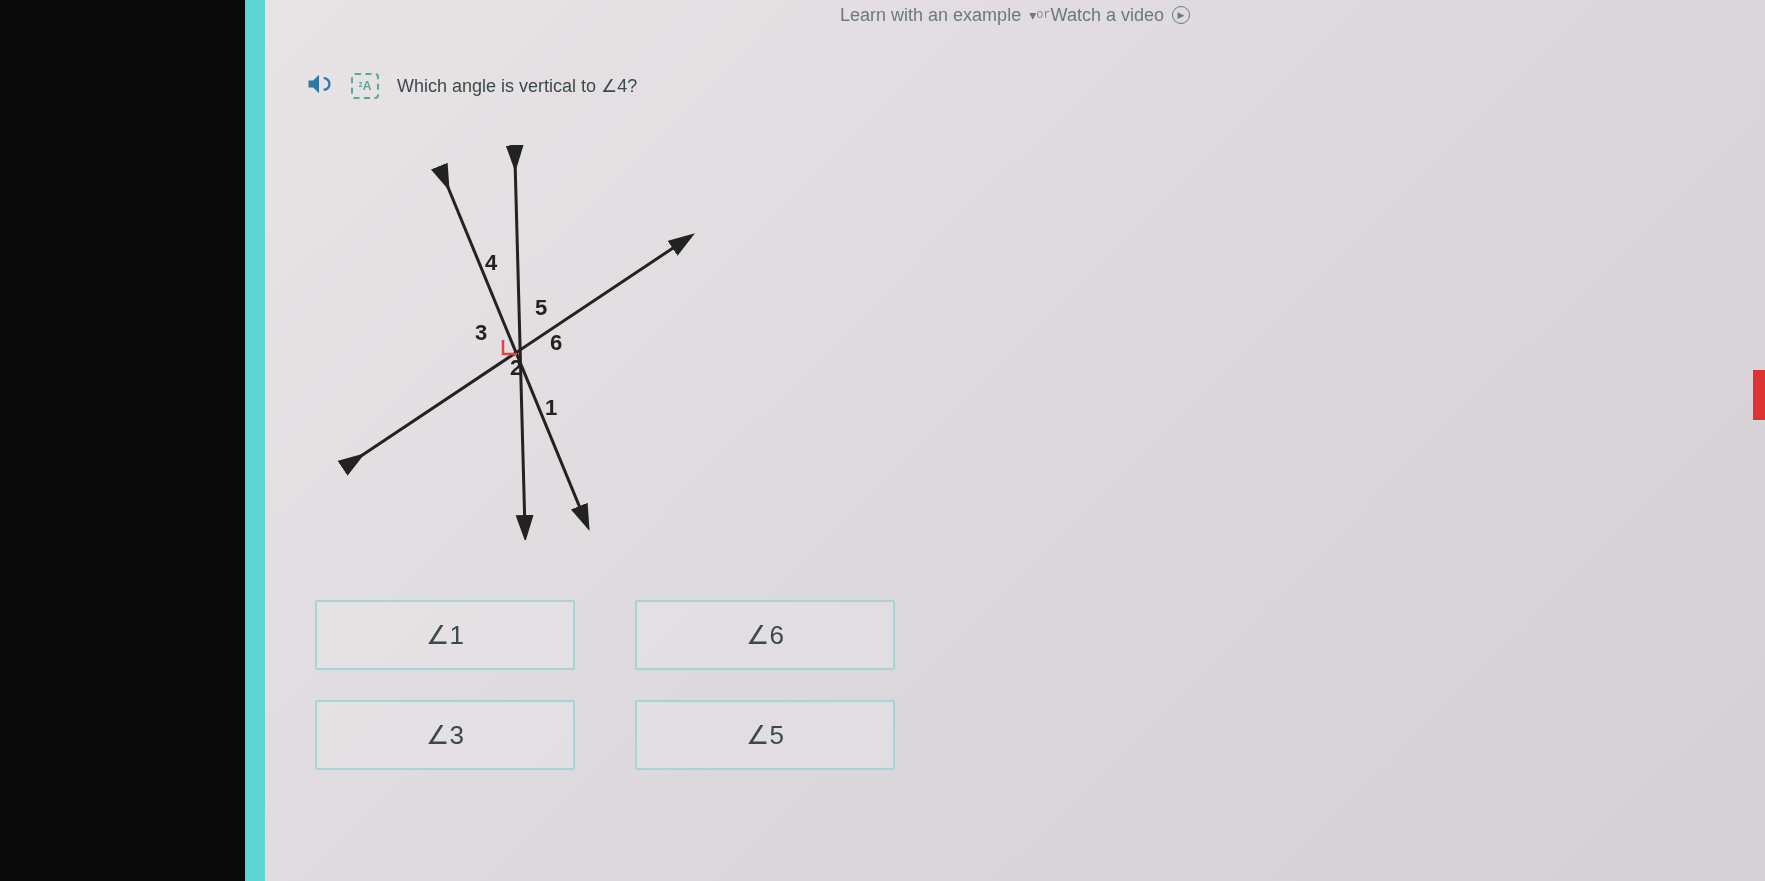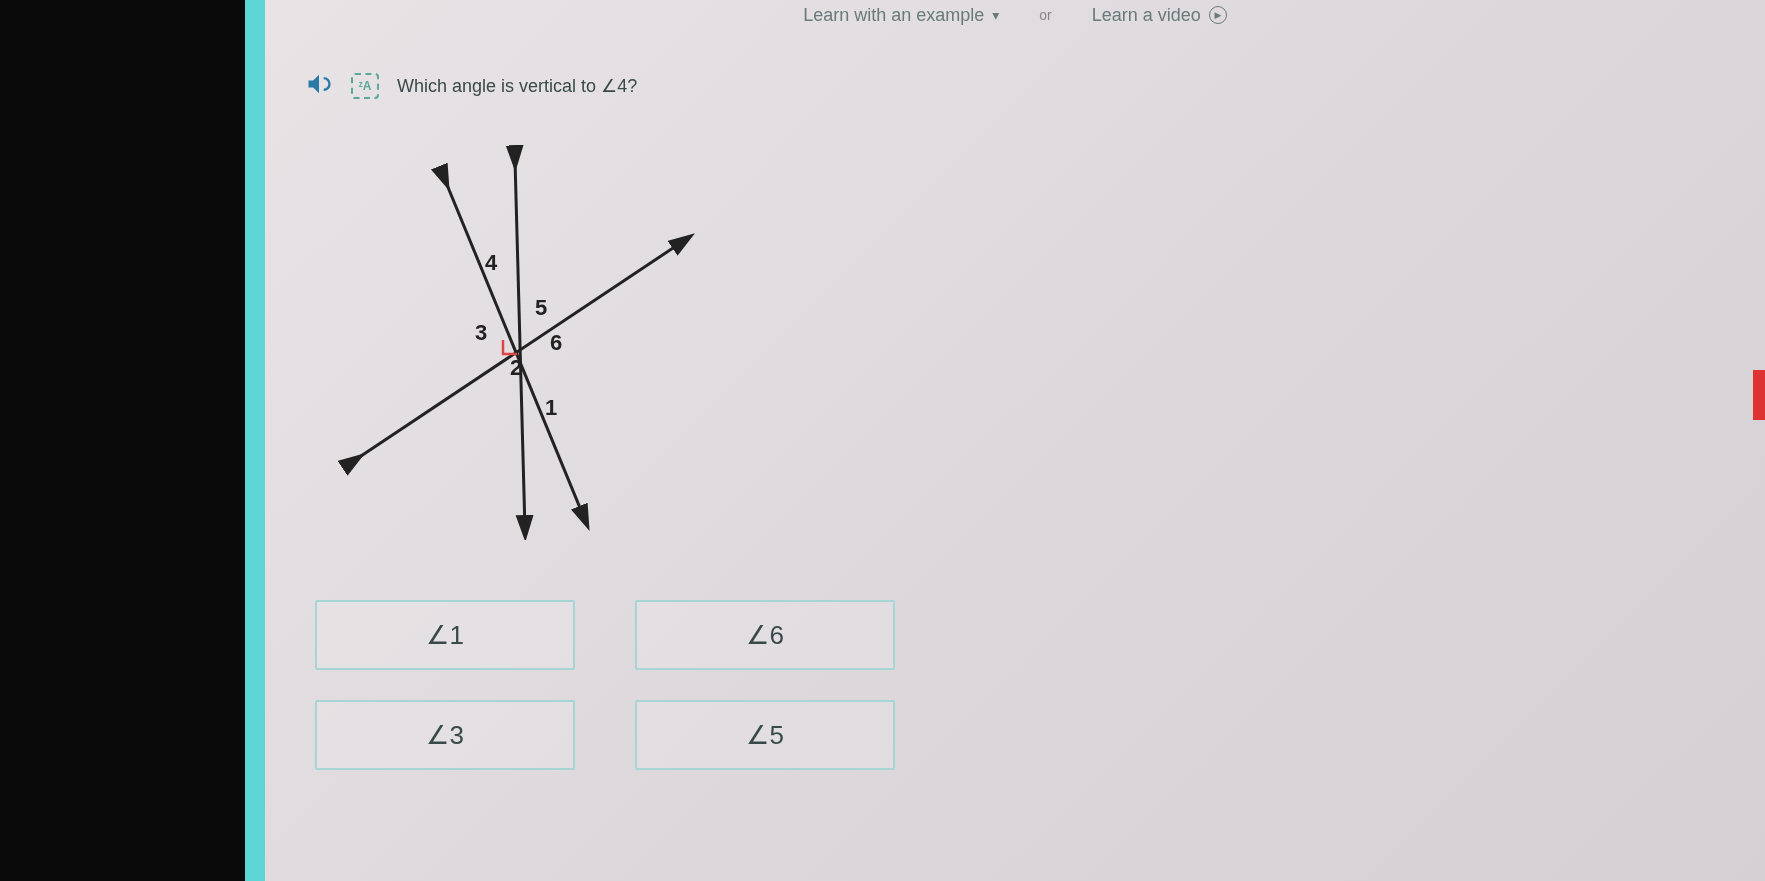--- a/index.html
+++ b/index.html
@@ -30,27 +30,26 @@
       background: linear-gradient(135deg, #e8e4e6 0%, #ddd8dc 50%, #d5d0d4 100%);
       padding: 0;
     }
     .top-links {
       position: absolute;
       top: 0; left: 0; right: 0;
       height: 30px;
       display: flex;
       align-items: center;
       justify-content: center;
-      gap: 40px;
       font-size: 18px;
       color: #6a7a7a;
     }
     .top-link { display: flex; align-items: center; gap: 8px; cursor: pointer; }
     .chevron { font-size: 14px; }
-    .or-text { color: #888; font-size: 14px; }
+    .or-text { color: #888; font-size: 12px; font-family: Liberation Mono, monospace; }
     .play-circle {
       display: inline-flex; align-items: center; justify-content: center;
       width: 18px; height: 18px; border: 1.5px solid #6a7a7a; border-radius: 50%;
       font-size: 9px;
     }
     .question-row {
       position: absolute;
       top: 70px; left: 40px;
       display: flex; align-items: center; gap: 18px;
     }
@@ -101,21 +100,21 @@
 
 <div class="content-area">
 
   <div class="top-links">
     <div class="top-link">
       <span>Learn with an example</span>
       <span class="chevron">▾</span>
     </div>
     <span class="or-text">or</span>
     <div class="top-link">
-      <span>Learn a video</span>
+      <span>Watch a video</span>
       <span class="play-circle">▶</span>
     </div>
   </div>
 
   <div class="question-row">
     <span class="speaker-icon">
       <svg width="28" height="28" viewBox="0 0 24 24" fill="#2a7aa8">
         <path d="M3 9v6h4l5 5V4L7 9H3z"></path>
         <path d="M16 7a5 5 0 0 1 0 10" stroke="#2a7aa8" stroke-width="2" fill="none"></path>
       </svg>

